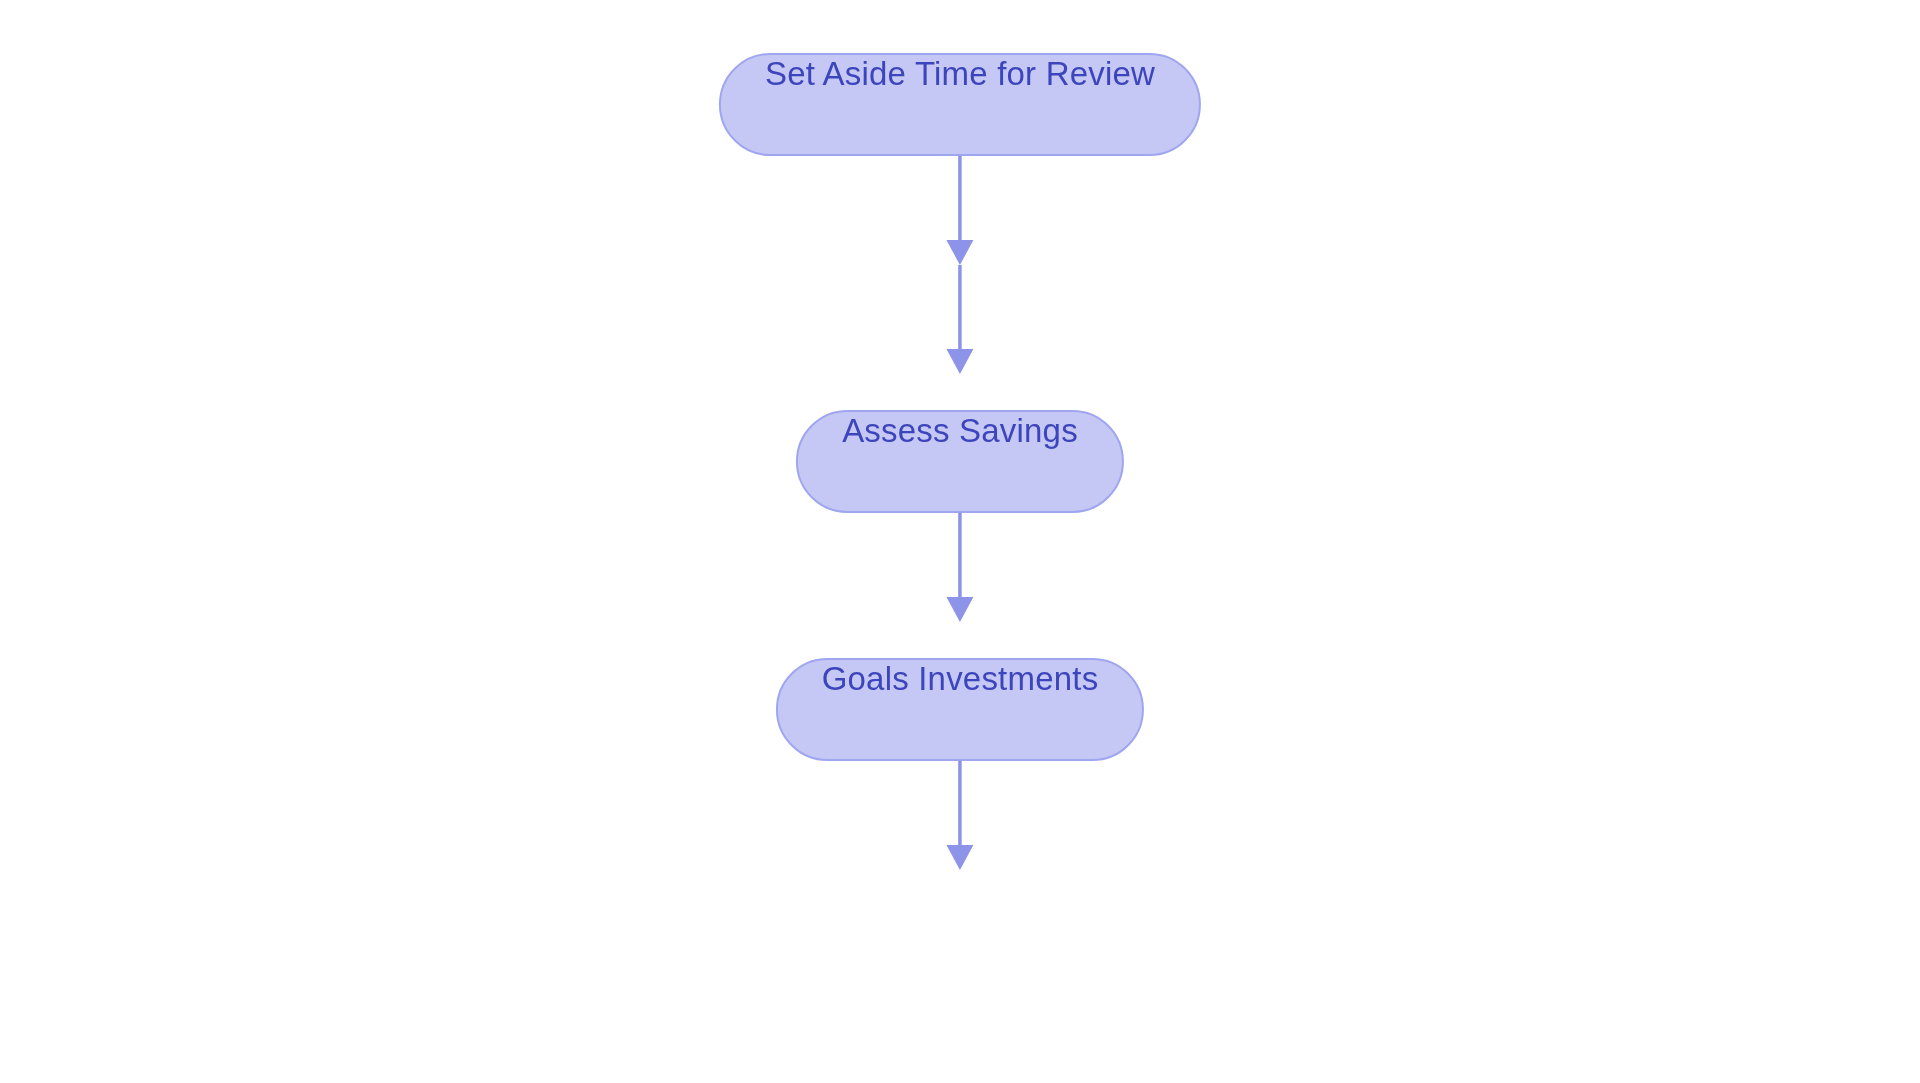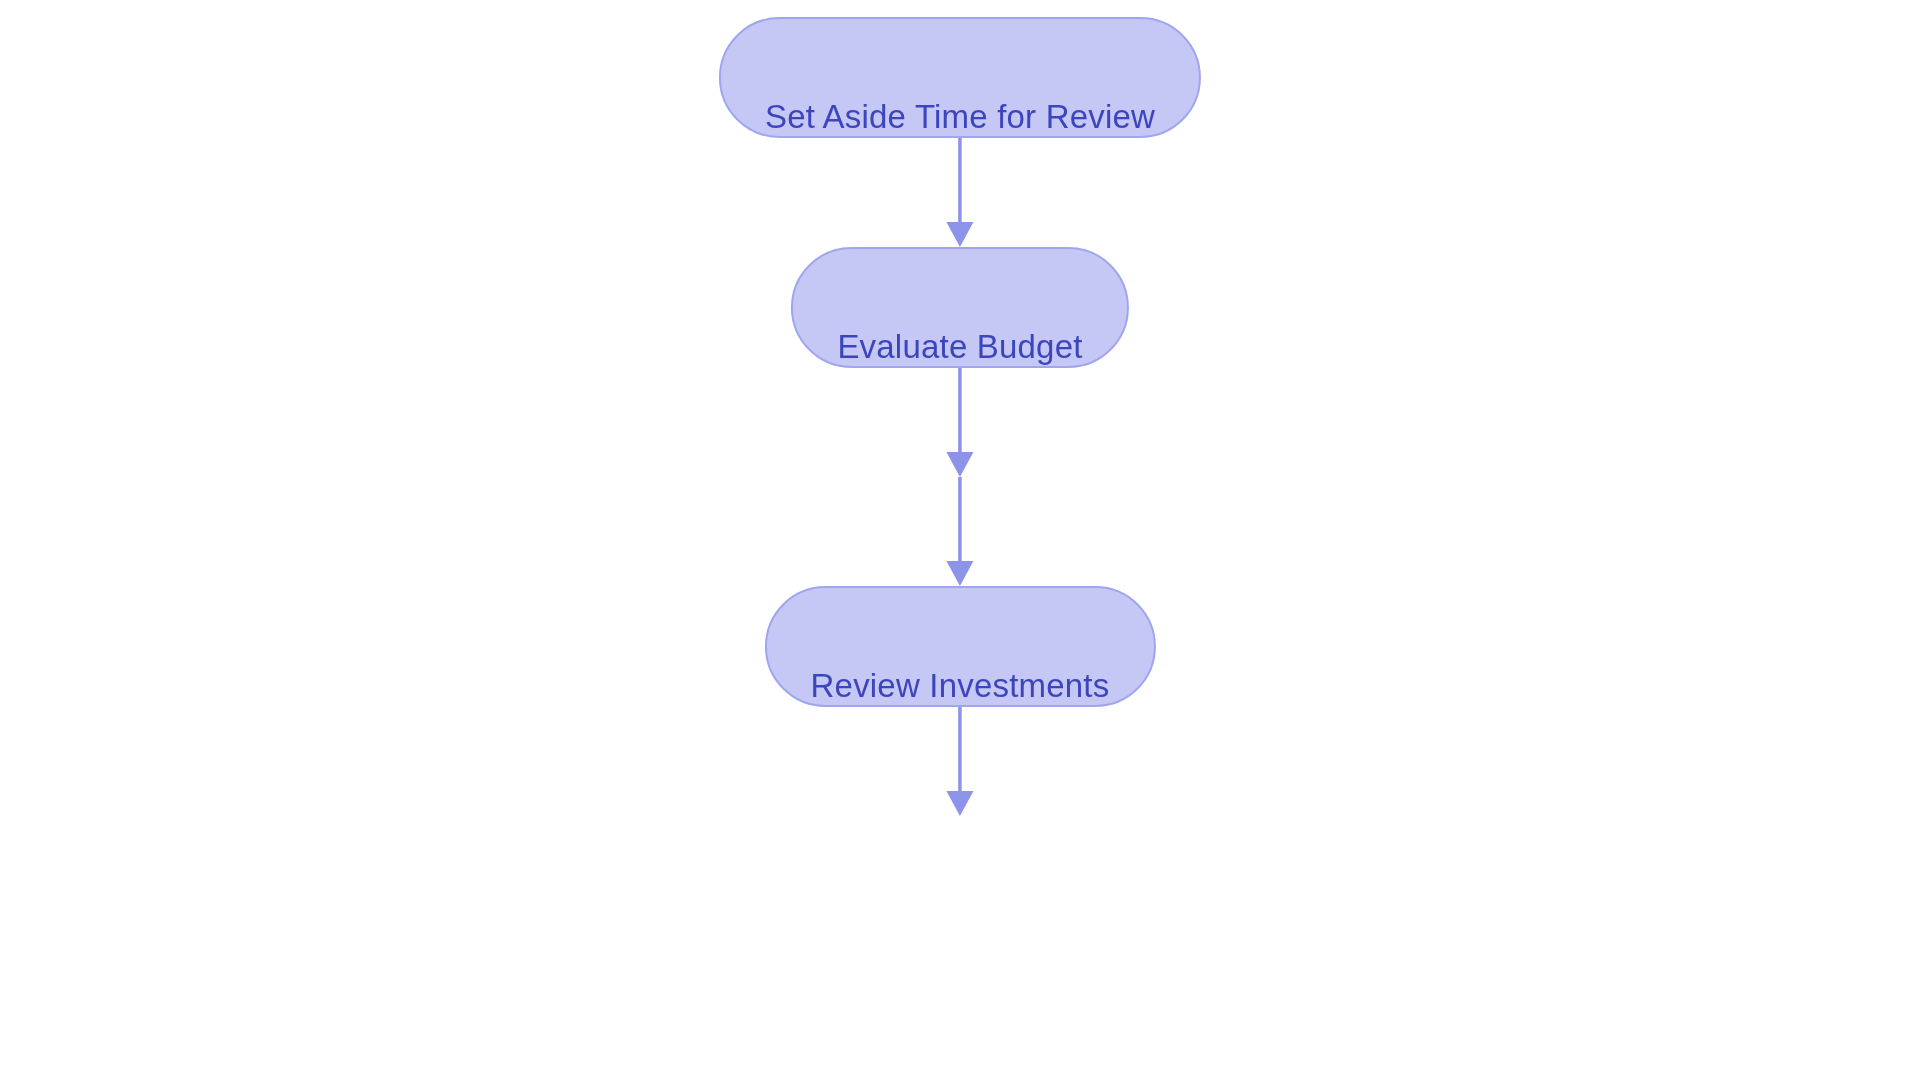--- a/index.html
+++ b/index.html
@@ -22,29 +22,30 @@
   }
   .flow{
     position:absolute;
     top:17px;left:50%;
     transform:translateX(-50%);
     display:flex;
     flex-direction:column;
     align-items:center;
   }
   .node{
-    height:121px;
+    height:103px;
     padding:0 44px;
     border-radius:999px;
     background:var(--node-fill);
     border:2px solid var(--node-border);
     display:flex;
-    align-items:flex-end;
+    align-items:flex-start;
     justify-content:center;
     white-space:nowrap;
+    margin-top:36px;
   }
   .node-label{
     font-size:33px;
     letter-spacing:0.2px;
     color:var(--node-text);
   }
   .connector{
     height:109px;
     width:40px;
     display:flex;
@@ -60,37 +61,37 @@
   <div class="flow" id="flow">
       <div class="node">
         <span class="node-label">Set Aside Time for Review</span>
       </div>
       <div class="connector">
         <svg width="40" height="109" viewBox="0 0 40 109">
           <line x1="20" y1="0" x2="20" y2="86" stroke="var(--arrow)" stroke-width="3.5"></line>
           <polygon points="6.5,84 33.5,84 20,109" fill="var(--arrow)"></polygon>
         </svg>
       </div>
-      <div class="node">
-        <span class="node-label">Evaluate Budget</span>
-      </div>
       <div class="connector">
         <svg width="40" height="109" viewBox="0 0 40 109">
           <line x1="20" y1="0" x2="20" y2="86" stroke="var(--arrow)" stroke-width="3.5"></line>
           <polygon points="6.5,84 33.5,84 20,109" fill="var(--arrow)"></polygon>
         </svg>
+      </div>
+      <div class="node">
+        <span class="node-label">Assess Savings</span>
       </div>
       <div class="connector">
         <svg width="40" height="109" viewBox="0 0 40 109">
           <line x1="20" y1="0" x2="20" y2="86" stroke="var(--arrow)" stroke-width="3.5"></line>
           <polygon points="6.5,84 33.5,84 20,109" fill="var(--arrow)"></polygon>
         </svg>
       </div>
       <div class="node">
-        <span class="node-label">Review Investments</span>
+        <span class="node-label">Goals Investments</span>
       </div>
       <div class="connector">
         <svg width="40" height="109" viewBox="0 0 40 109">
           <line x1="20" y1="0" x2="20" y2="86" stroke="var(--arrow)" stroke-width="3.5"></line>
           <polygon points="6.5,84 33.5,84 20,109" fill="var(--arrow)"></polygon>
         </svg>
       </div>
     </div>
 </div>
 

